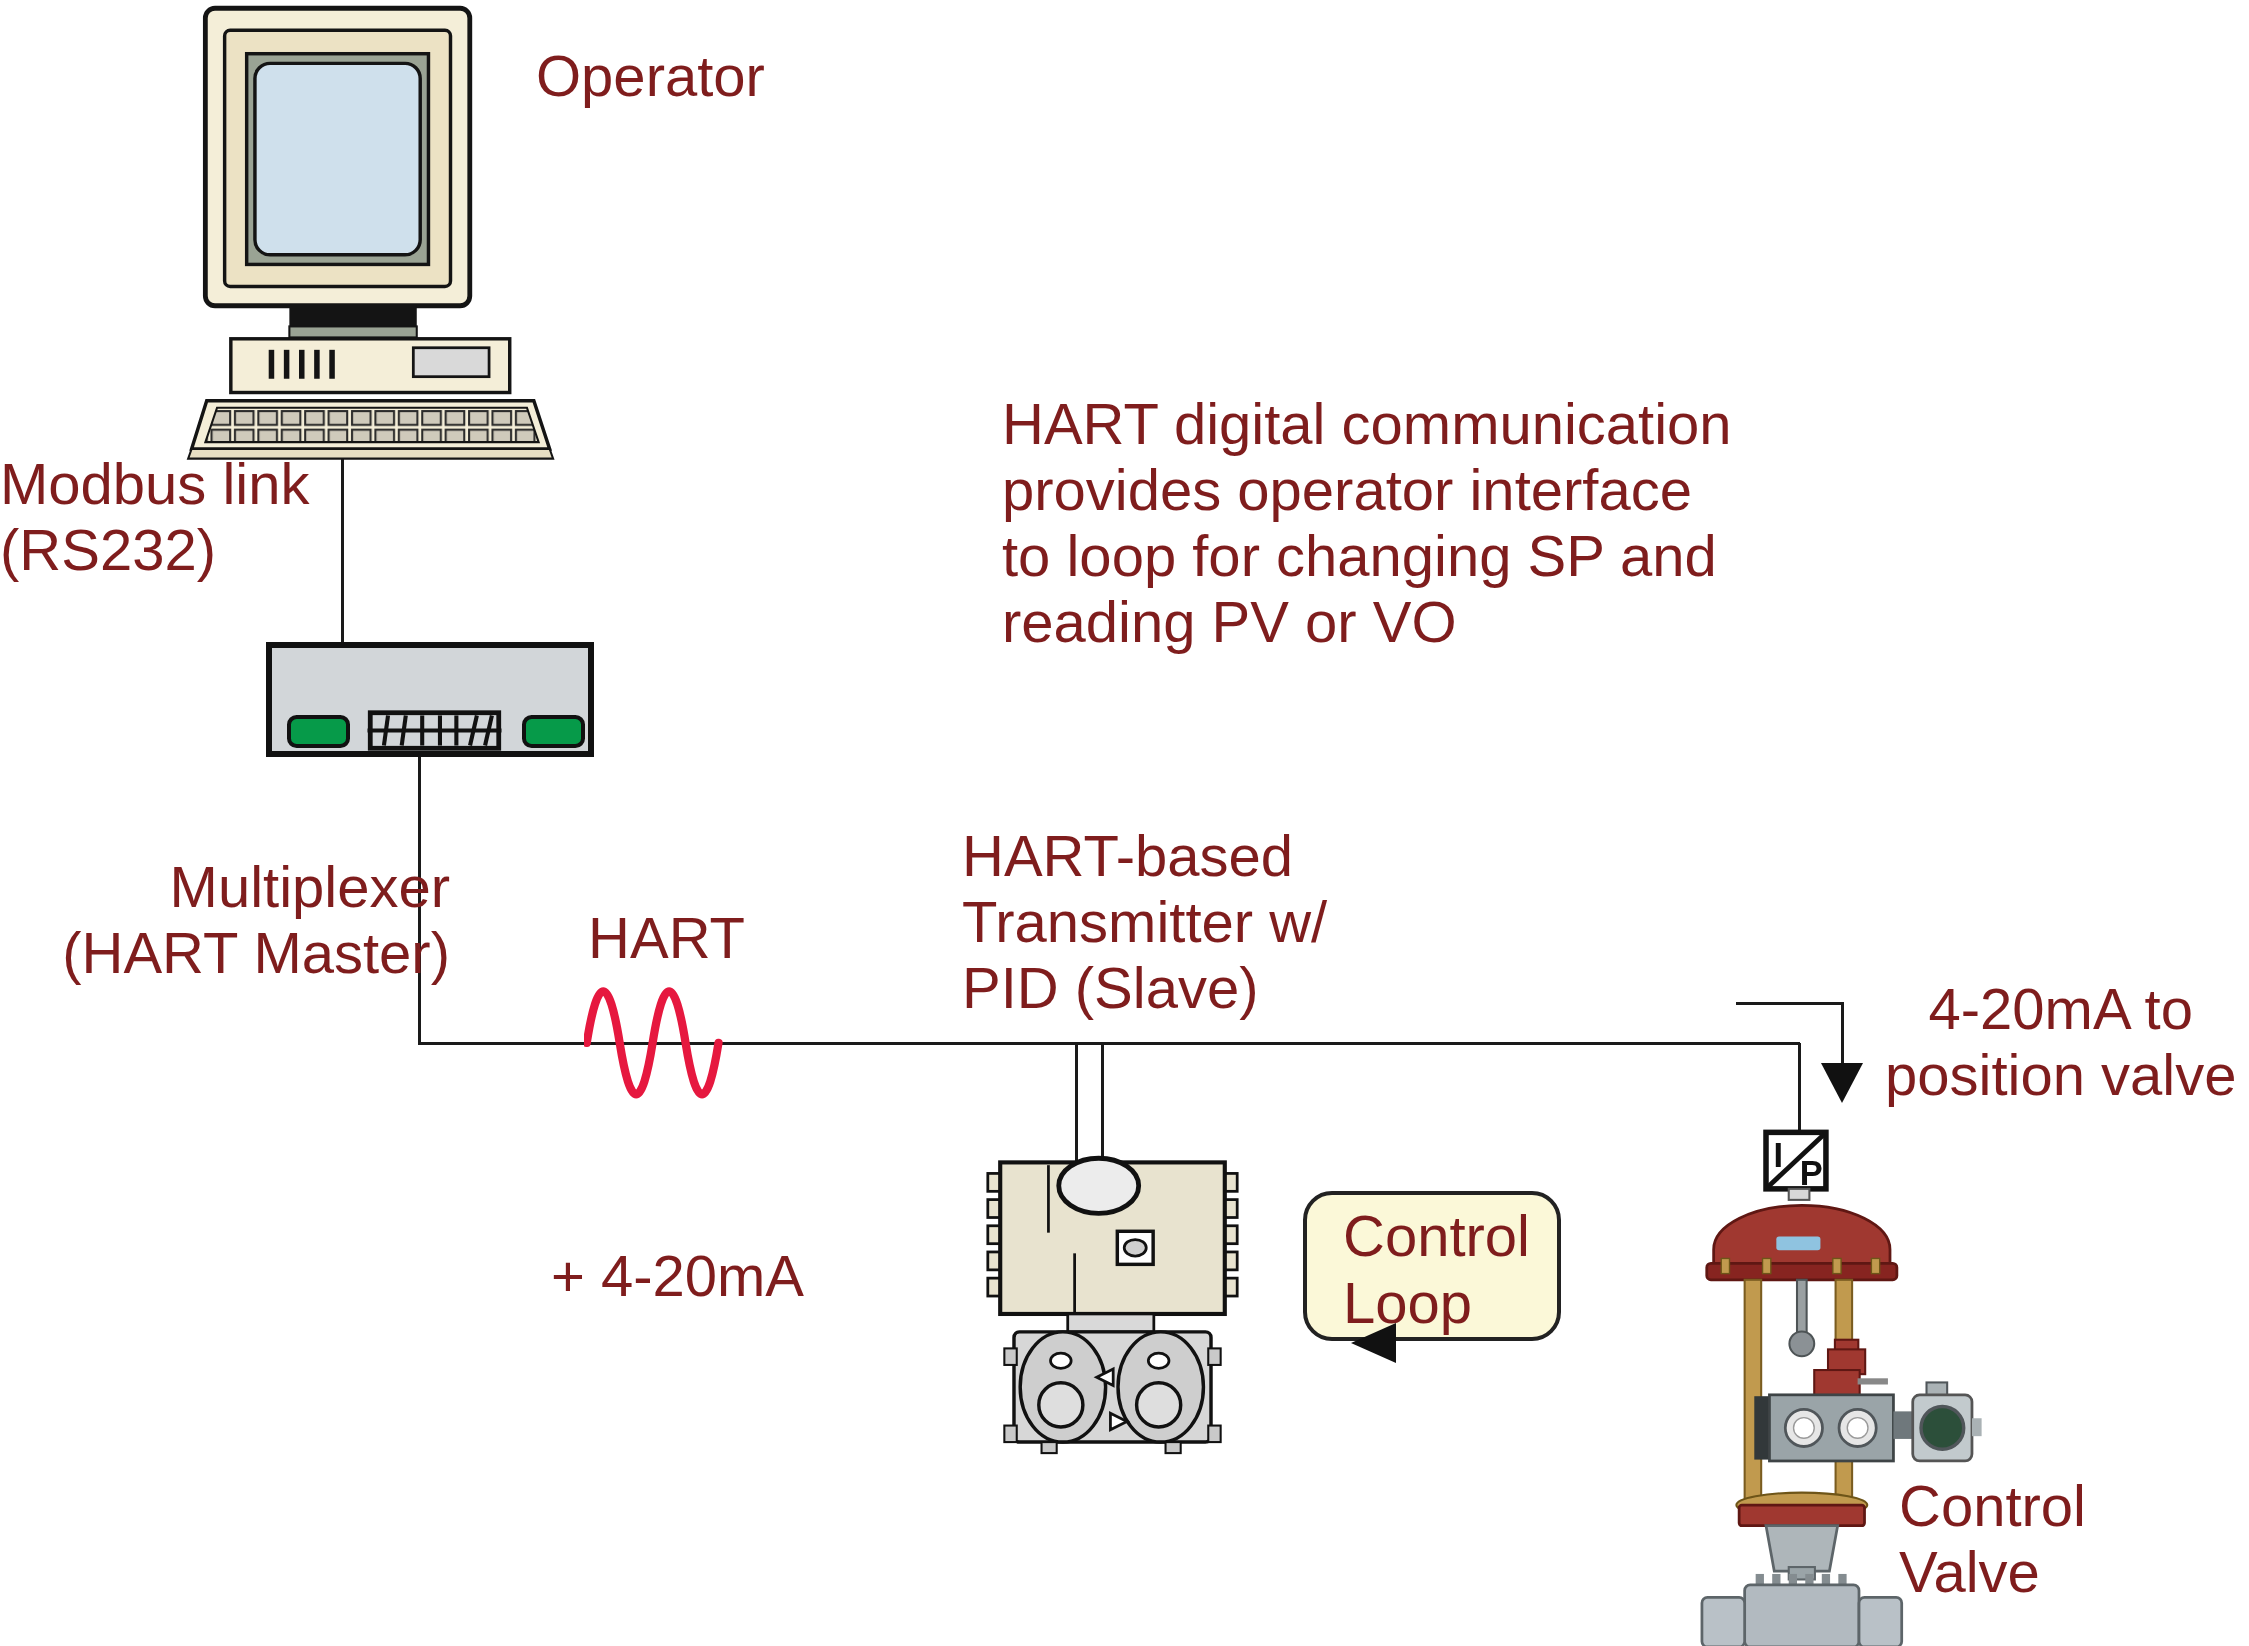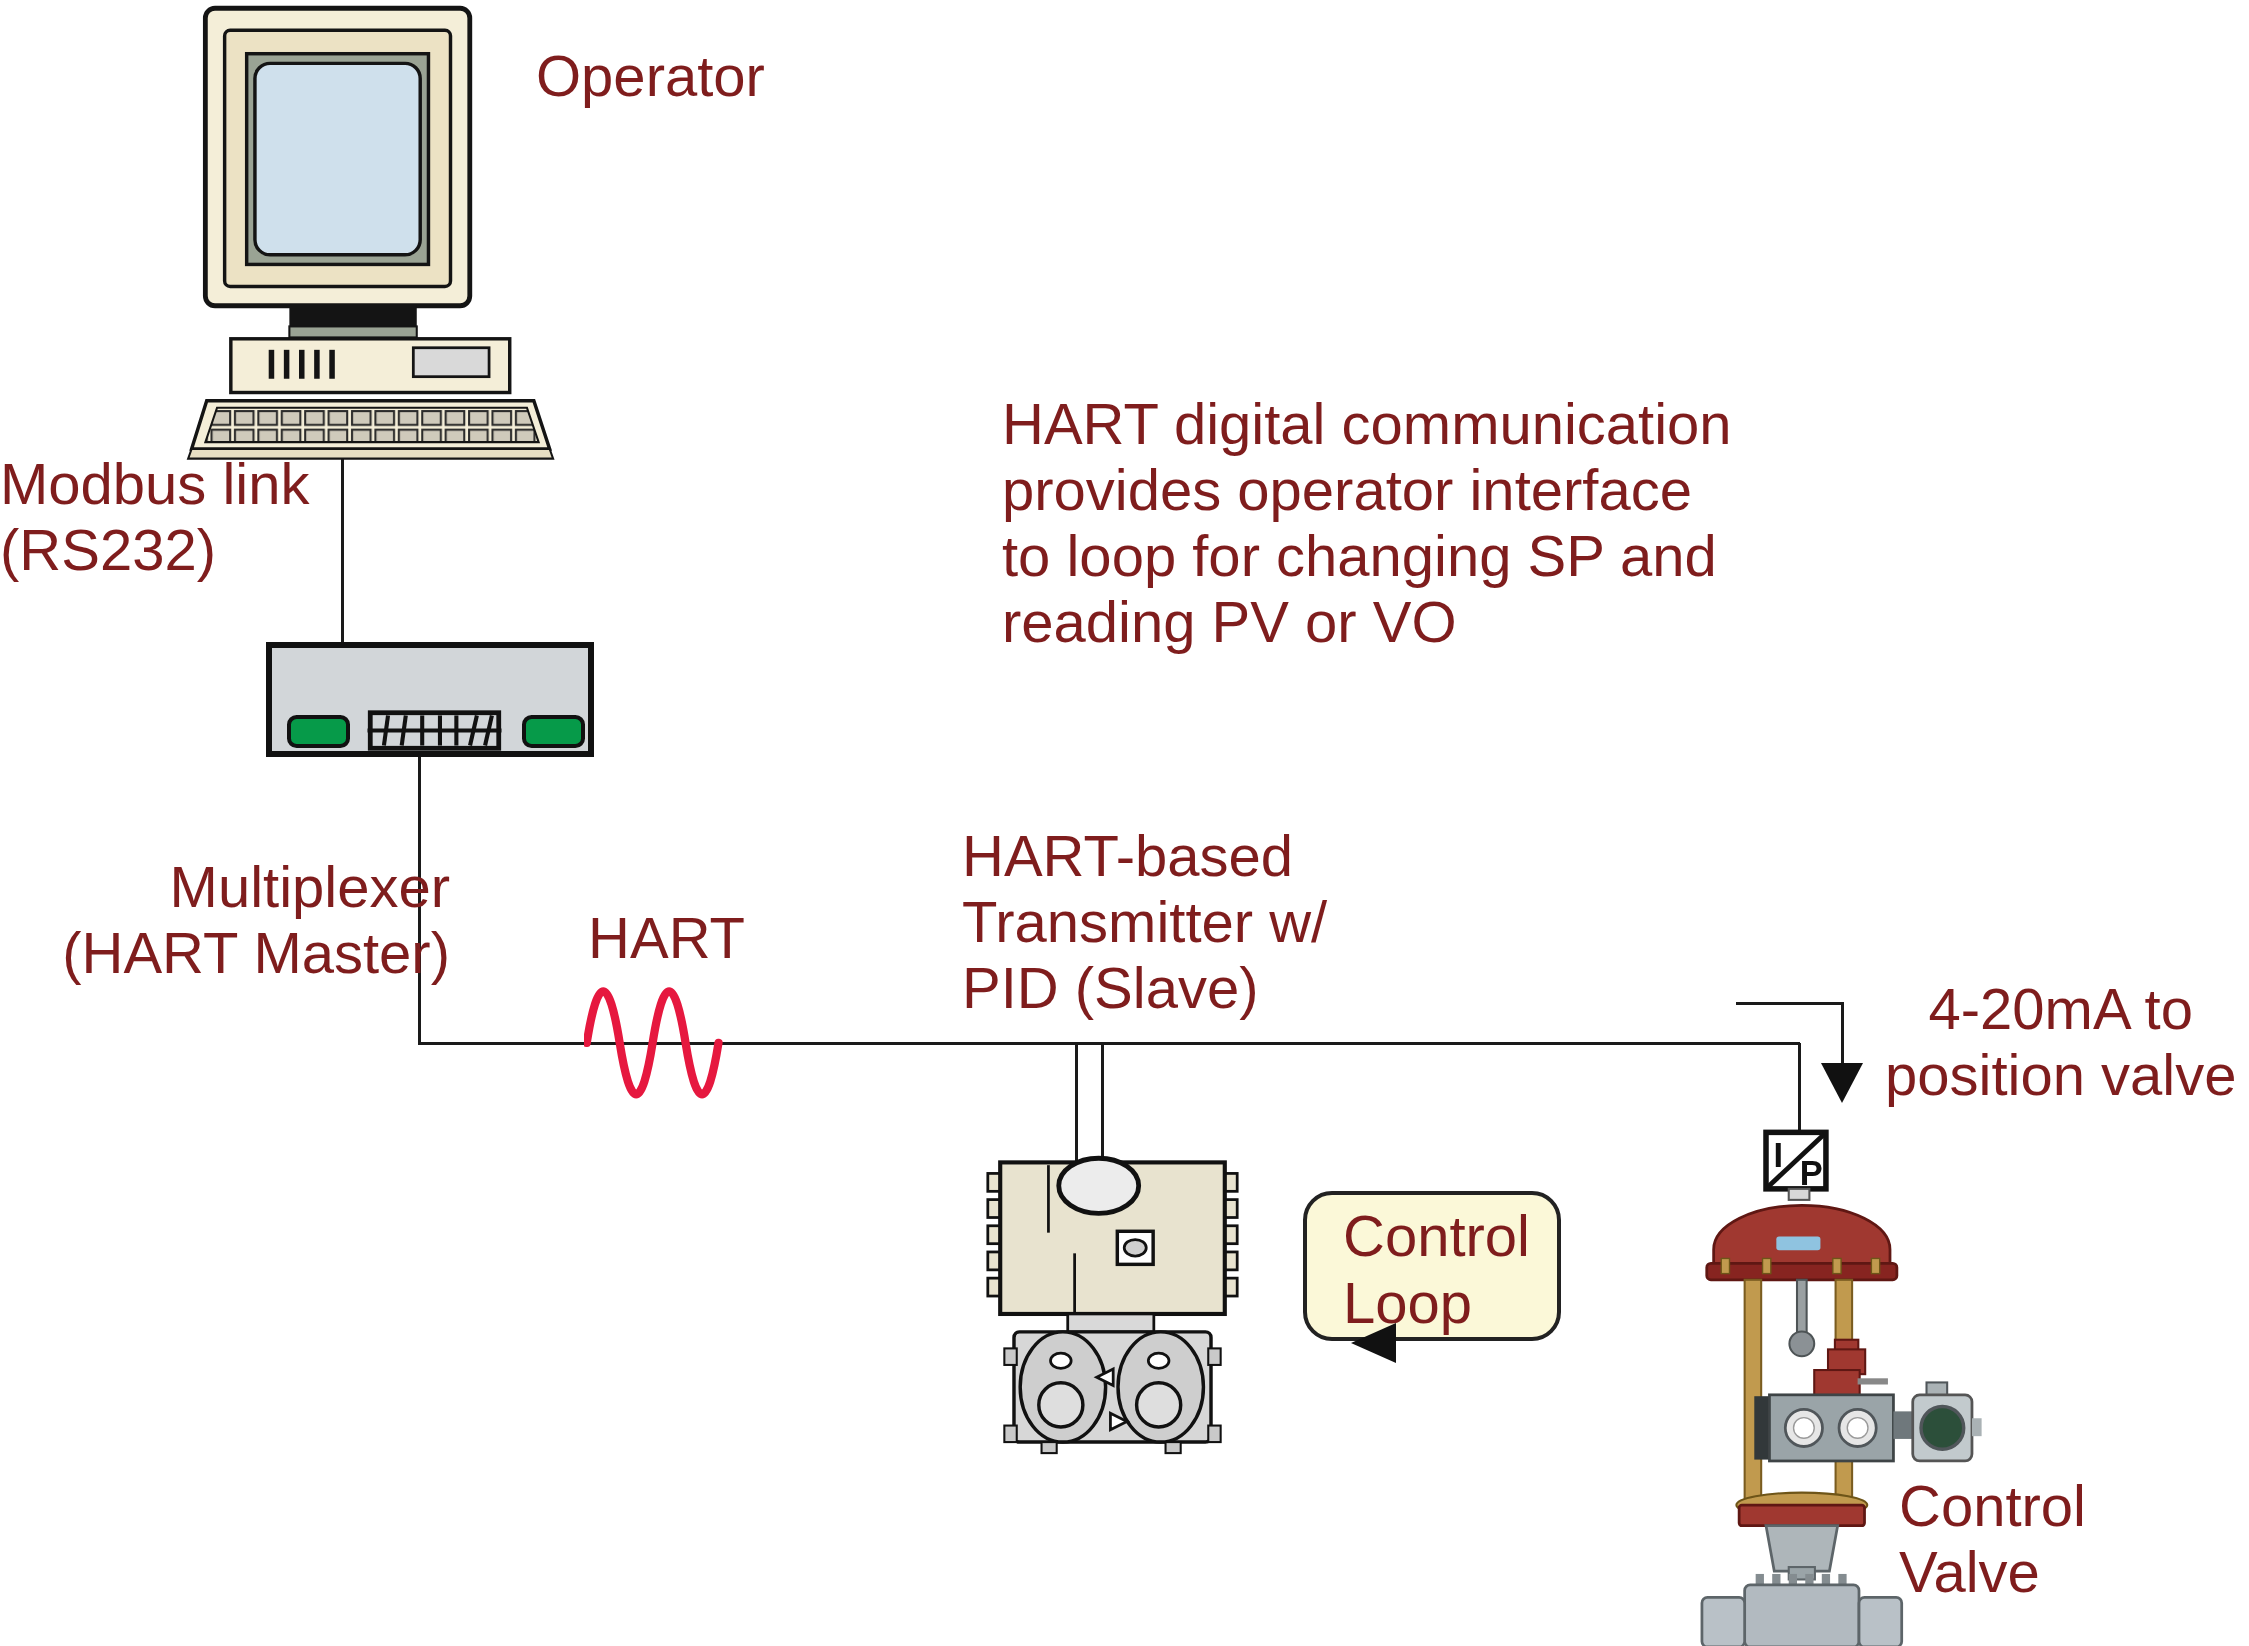--- a/index.html
+++ b/index.html
@@ -198,20 +198,23 @@
 
   <div class="label" style="left:0px;top:854px;width:406px;text-align:right;margin-left:44px;">
     <div>Multiplexer</div>
     <div>(HART Master)</div>
   </div>
 
   <div class="label" style="left:529px;top:905px;width:275px;text-align:center;">
     <div>HART</div>
   </div>
 
+  <div class="label" style="left:540px;top:1243px;width:275px;text-align:center;">
+    <div>+ 4-20mA</div>
+  </div>
 
   <div class="label" style="left:962px;top:823px;">
     <div>HART-based</div>
     <div>Transmitter w/</div>
     <div>PID (Slave)</div>
   </div>
 
   <div class="label" style="left:1002px;top:391px;">
     <div>HART digital communication</div>
     <div>provides operator interface</div>

